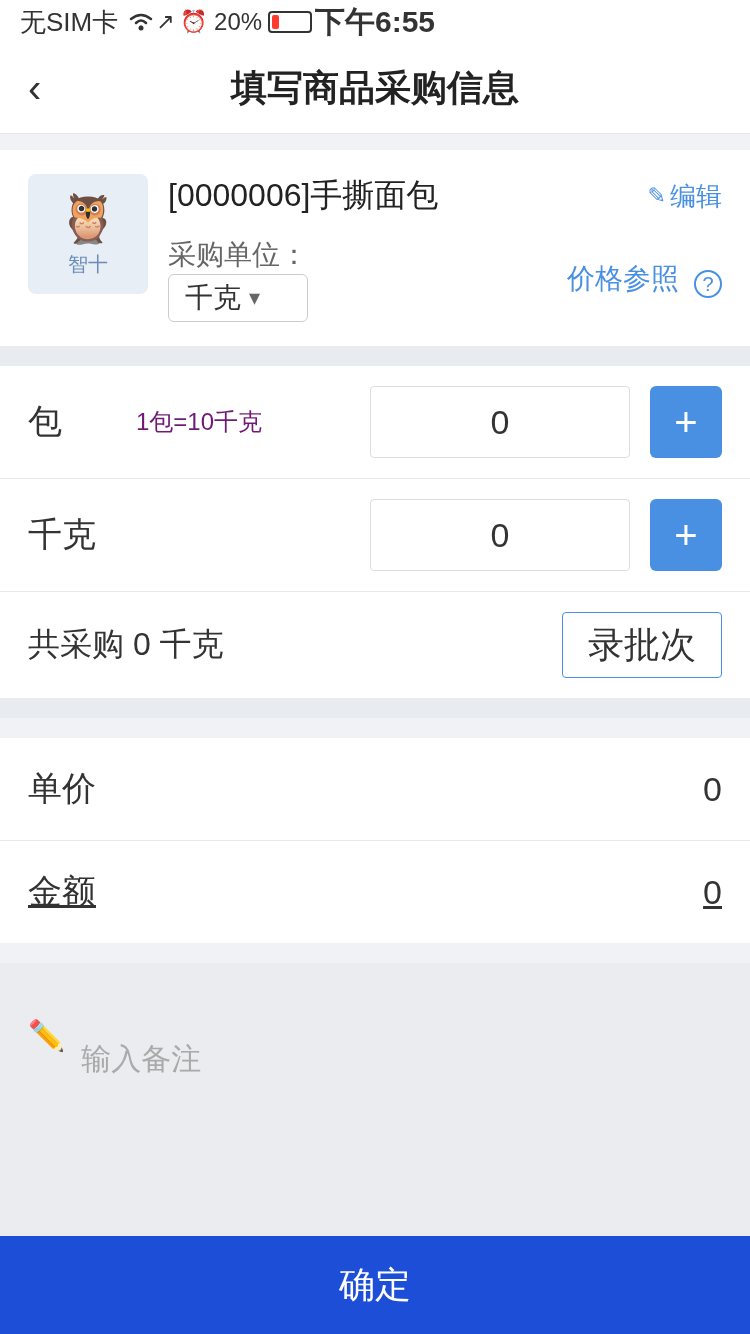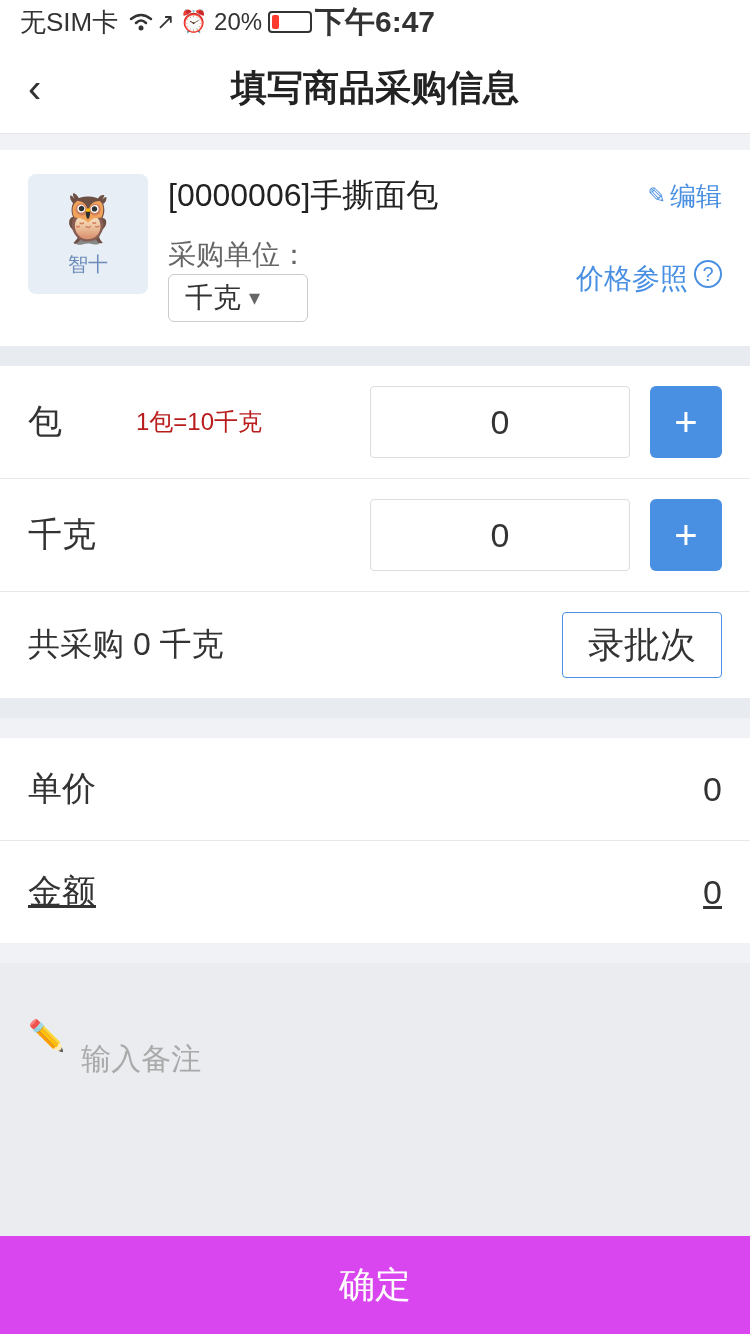--- a/index.html
+++ b/index.html
@@ -159,22 +159,22 @@
       color: #333;
       display: flex;
       align-items: center;
       gap: 8px;
       cursor: pointer;
     }
     .product-price-ref {
       font-size: 28px;
       color: #4a90e2;
       display: flex;
-      align-items: flex-start;
-      gap: 6px;
+      align-items: flex-end;
+      gap: 15px;
       cursor: pointer;
     }
 
     
     .section-divider {
       height: 20px;
       background: #e8ecf0;
     }
 
     
@@ -188,21 +188,21 @@
       border-bottom: 1px solid #e8e8e8;
       gap: 20px;
     }
     .input-row-label {
       font-size: 34px;
       color: #333;
       min-width: 80px;
     }
     .input-row-sublabel {
       font-size: 24px;
-      color: #b91c1c;
+      color: #701a75;
       margin-left: 8px;
     }
     .input-row-spacer {
       flex: 1;
     }
     .input-box {
       width: 260px;
       height: 72px;
       border: 1px solid #ddd;
       border-radius: 4px;
@@ -300,21 +300,21 @@
     
     .content-bg {
       background: #eaecf0;
       min-height: 300px;
     }
 
     
     .confirm-btn {
       width: 750px;
       height: 98px;
-      background: #d946ef;
+      background: #1d4ed8;
       display: flex;
       align-items: center;
       justify-content: center;
       font-size: 36px;
       color: #fff;
       font-weight: 500;
       cursor: pointer;
       position: fixed;
       bottom: 0;
       left: 0;
@@ -340,21 +340,21 @@
     <span>无SIM卡</span>
     <span>
       <svg width="30" height="22" viewBox="0 0 30 22" fill="none">
         <path d="M15 18 L15 18" stroke="#333" stroke-width="3" stroke-linecap="round"></path>
         <path d="M10 14 Q15 9 20 14" stroke="#333" stroke-width="2.5" fill="none" stroke-linecap="round"></path>
         <path d="M5 10 Q15 2 25 10" stroke="#333" stroke-width="2.5" fill="none" stroke-linecap="round"></path>
         <circle cx="15" cy="19" r="2.5" fill="#333"></circle>
       </svg>
     </span>
   </div>
-  <div class="status-center">下午6:47</div>
+  <div class="status-center">下午6:55</div>
   <div class="status-right">
     <span style="font-size:22px;">↗</span>
     <span style="font-size:22px;">⏰</span>
     <span style="font-size:24px;">20%</span>
     <span class="battery">
       <span class="battery-body">
         <span class="battery-fill"></span>
       </span>
     </span>
   </div>

